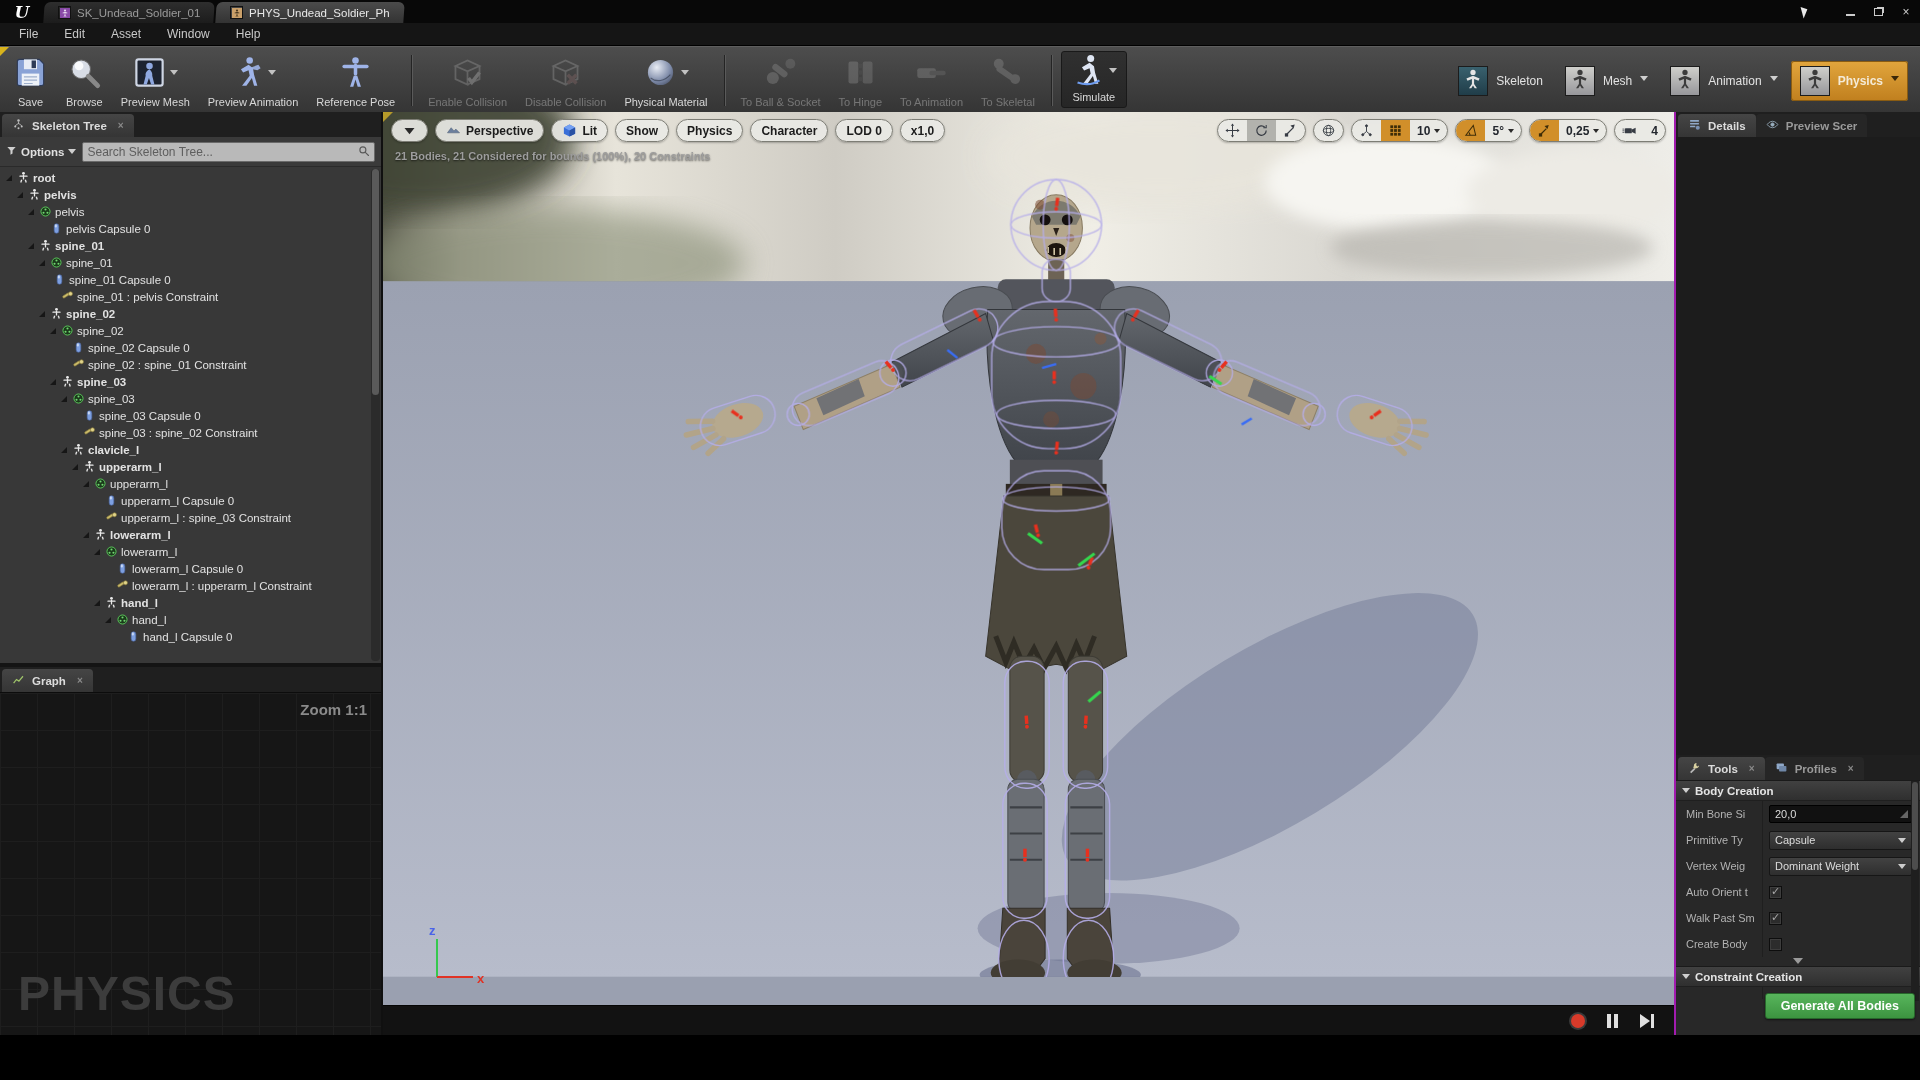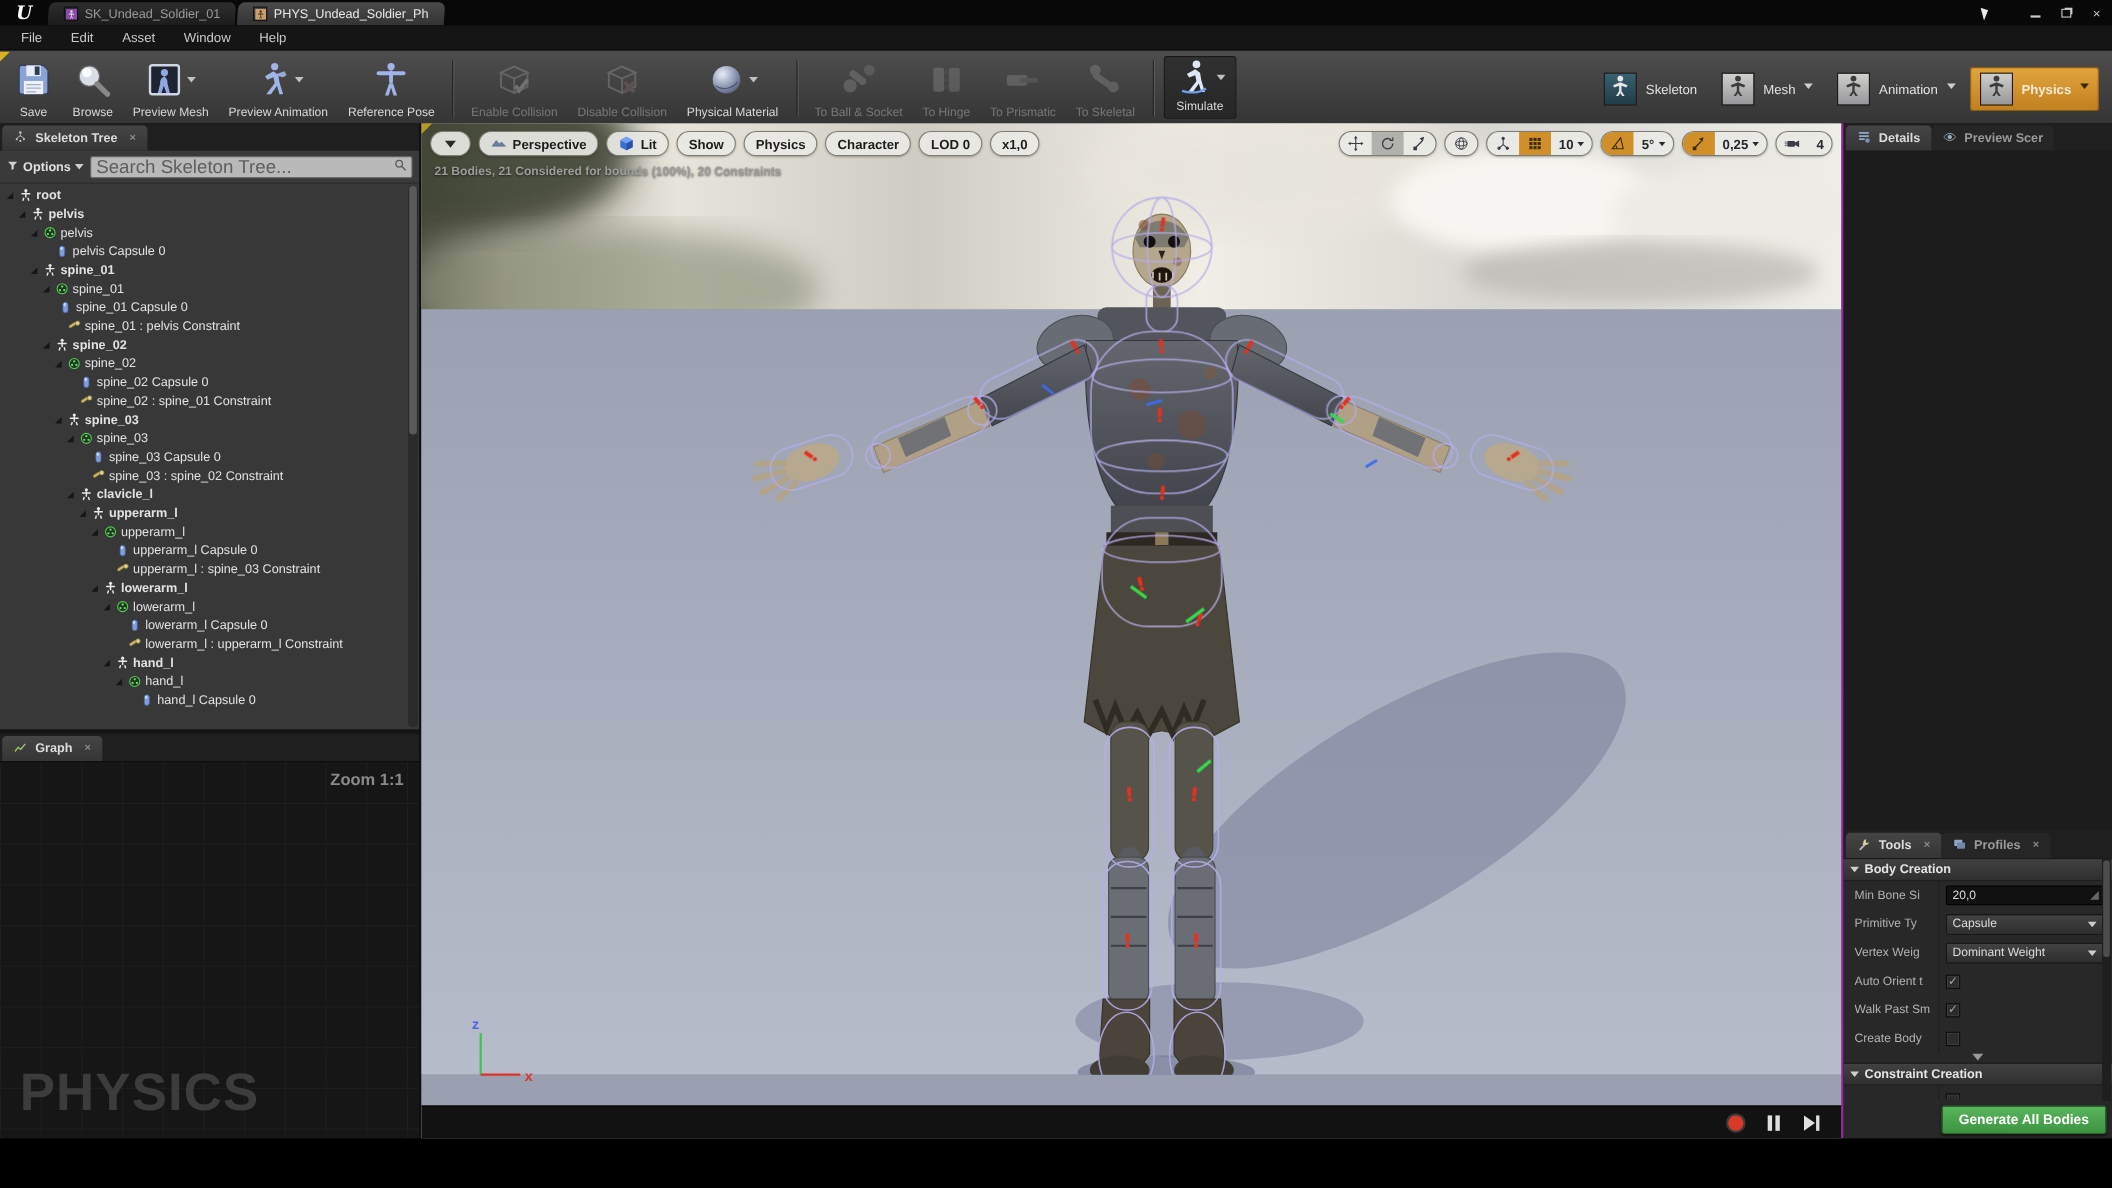--- a/index.html
+++ b/index.html
@@ -56,21 +56,21 @@
   .ptab { height:23px; display:flex; align-items:center; gap:7px; padding:0 10px; background:linear-gradient(#454545,#353535); color:#dcdcdc; font-size:11.5px; border-radius:4px 4px 0 0;font-weight:bold; }
   .ptab svg { width:13px; height:13px; }
   .ptab .pclose { color:#8a8a8a; font-size:10px; margin-left:4px; }
   .ptab.inactive { background:#262626; color:#9a9a9a; }
 
   .optionsrow { height:30px; background:#3a3a3a; display:flex; align-items:center; gap:6px; padding:0 6px; flex:none; border-bottom:1px solid #2a2a2a; }
   .optionsbtn { display:flex; align-items:center; gap:4px; color:#e0e0e0; font-size:11.5px; font-weight:bold; }
   .optionsbtn svg { width:11px; height:11px; }
   .optcaret { width:0; height:0; border:4px solid transparent; border-top:5px solid #cfcfcf; margin-top:4px; }
   .searchbox { flex:1; height:20px; background:#b9b9b9; border:1px solid #6a6a6a; border-radius:2px; display:flex; align-items:center; padding:0 4px; }
-  .searchbox input { flex:1; border:none; outline:none; background:transparent; font-size:17px; color:#333; font-family:"Liberation Sans",sans-serif; }
+  .searchbox input { flex:1; border:none; outline:none; background:transparent; font-size:12px; color:#333; font-family:"Liberation Sans",sans-serif; }
   .searchbox input::placeholder { color:#5e5e5e; }
   .searchbox svg { width:12px; height:12px; opacity:.75; }
 
   .tree { flex:1; background:#383838; overflow:hidden; position:relative; padding-top:2px; }
   .trow { display:flex; align-items:center; height:17px; color:#e2e2e2; font-size:11.5px; white-space:nowrap; }
   .trow.bone .tl { font-weight:bold; }
   .expander { width:11px; flex:none; visibility:hidden; }
   .expander::before { content:""; display:block; width:0; height:0; border-left:6px solid transparent; border-bottom:6px solid #161616; }
   .trow.bone .expander, .trow.body .expander { visibility:visible; }
   .ti { width:16px; flex:none; display:flex; align-items:center; }
@@ -124,21 +124,21 @@
   .pinput, .pdrop, .pcheck { display:none; }
   .prow.input .pinput { display:flex; flex:1; height:18px; background:#111; border:1px solid #000; border-radius:2px; align-items:center; padding:0 5px; color:#dcdcdc; font-size:11px; position:relative; }
   .rsz { position:absolute; right:3px; top:4px; width:0; height:0; border-bottom:8px solid #666; border-left:8px solid transparent; }
   .prow.dropdown .pdrop { display:flex; flex:1; height:19px; background:linear-gradient(#424242,#2e2e2e); border:1px solid #161616; border-radius:2px; align-items:center; padding:0 5px; color:#dcdcdc; font-size:11px; justify-content:space-between; }
   .dcar { width:0; height:0; border:4px solid transparent; border-top:5px solid #cdcdcd; margin-top:4px; }
   .prow.check .pcheck { display:inline-flex; width:13px; height:13px; background:#2c2c2c; border:1px solid #0d0d0d; box-shadow:0 0 0 1px #3d3d3d inset; align-items:center; justify-content:center; color:#a8a8a8; font-size:11px; }
   .pcheck.checked::after { content:"\2713"; margin-top:-1px; }
   .advarrow { display:flex; justify-content:center; padding:1px 0 2px 0; }
   .advarrow i { width:0; height:0; border-left:5px solid transparent; border-right:5px solid transparent; border-top:6px solid #9a9a9a; }
   .partialrow { height:12px; overflow:hidden; }
-  .generate { position:absolute; right:5px; bottom:4px; padding:5px 15px; background:linear-gradient(#58b55c,#3c9440); border:1px solid #27672b; border-radius:3px; color:#fff; font-size:12.5px; font-weight:bold; box-shadow:0 1px 2px rgba(0,0,0,.5); }
+  .generate { position:absolute; right:5px; bottom:16px; padding:5px 15px; background:linear-gradient(#58b55c,#3c9440); border:1px solid #27672b; border-radius:3px; color:#fff; font-size:12.5px; font-weight:bold; box-shadow:0 1px 2px rgba(0,0,0,.5); }
   .toolsscroll { position:absolute; right:1px; top:26px; bottom:34px; width:8px; background:#1f1f1f; }
   .toolsscroll i { display:block; margin:1px; height:40%; background:#4d4d4d; border-radius:3px; }
 
   .bottomstrip { position:absolute; left:0; right:0; bottom:0; height:45px; background:#000; }
   .wire { fill:none; stroke:#b6aeea; stroke-width:1.4; opacity:.88; }
 </style>
 </head>
 <body>
 
 <div class="stage">
@@ -380,21 +380,21 @@
         <div class="tbtn disabled">
           <span class="irow">
             <span class="tbicon">
               <svg viewBox="0 0 32 32" fill="#8f8f8f">
                 <rect x="3" y="12" width="17" height="9" rx="2"></rect>
                 <rect x="14" y="14.5" width="15" height="4" rx="2" fill="#707070"></rect>
               </svg>
             </span>
 
           </span>
-          <span class="tblabel">To Prismatic</span>
+          <span class="tblabel">To Animation</span>
         </div>
 
         <div class="tbtn disabled">
           <span class="irow">
             <span class="tbicon">
               <svg viewBox="0 0 32 32" fill="#8f8f8f">
                 <circle cx="8" cy="8" r="4.5"></circle>
                 <rect x="8" y="9" width="18" height="5.5" rx="2.7" transform="rotate(35 8 9)"></rect>
                 <circle cx="23" cy="22" r="4.5"></circle>
               </svg>

